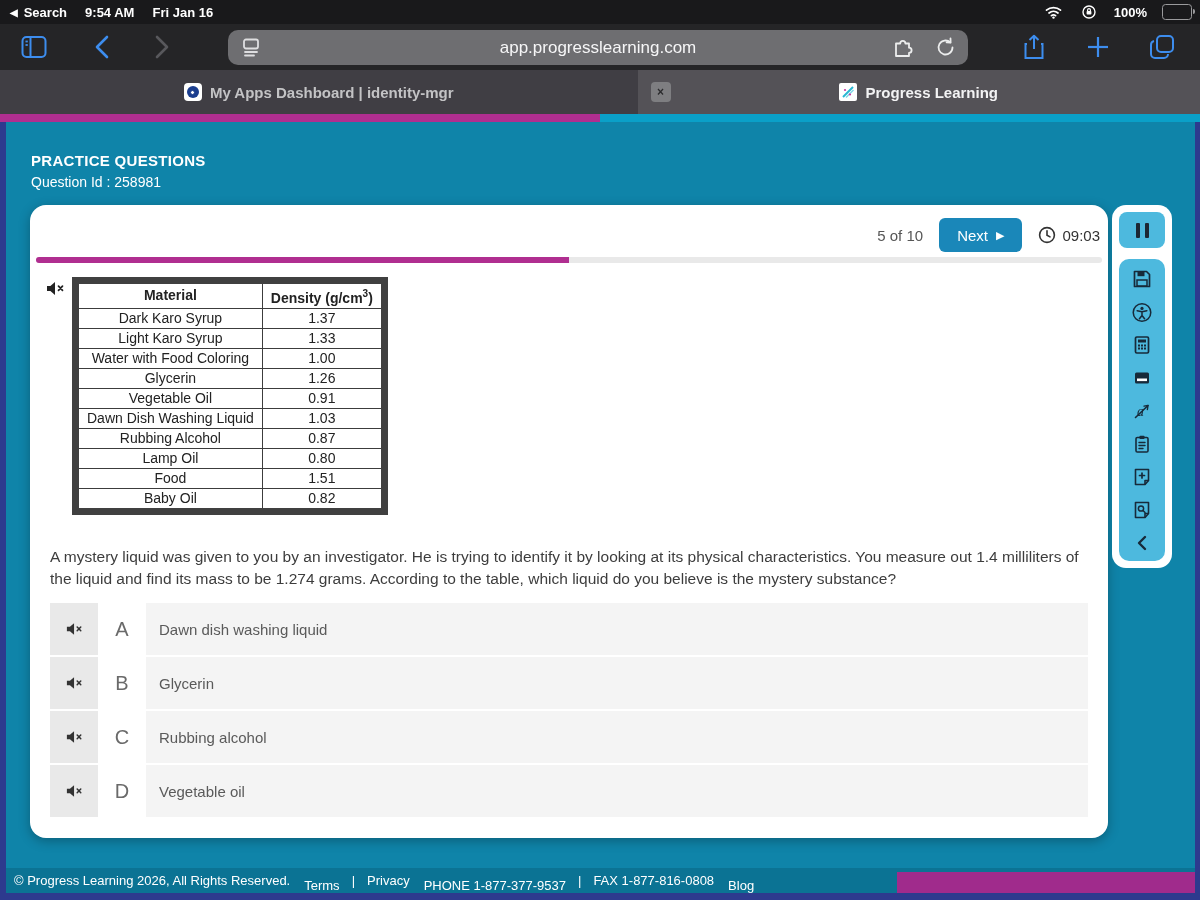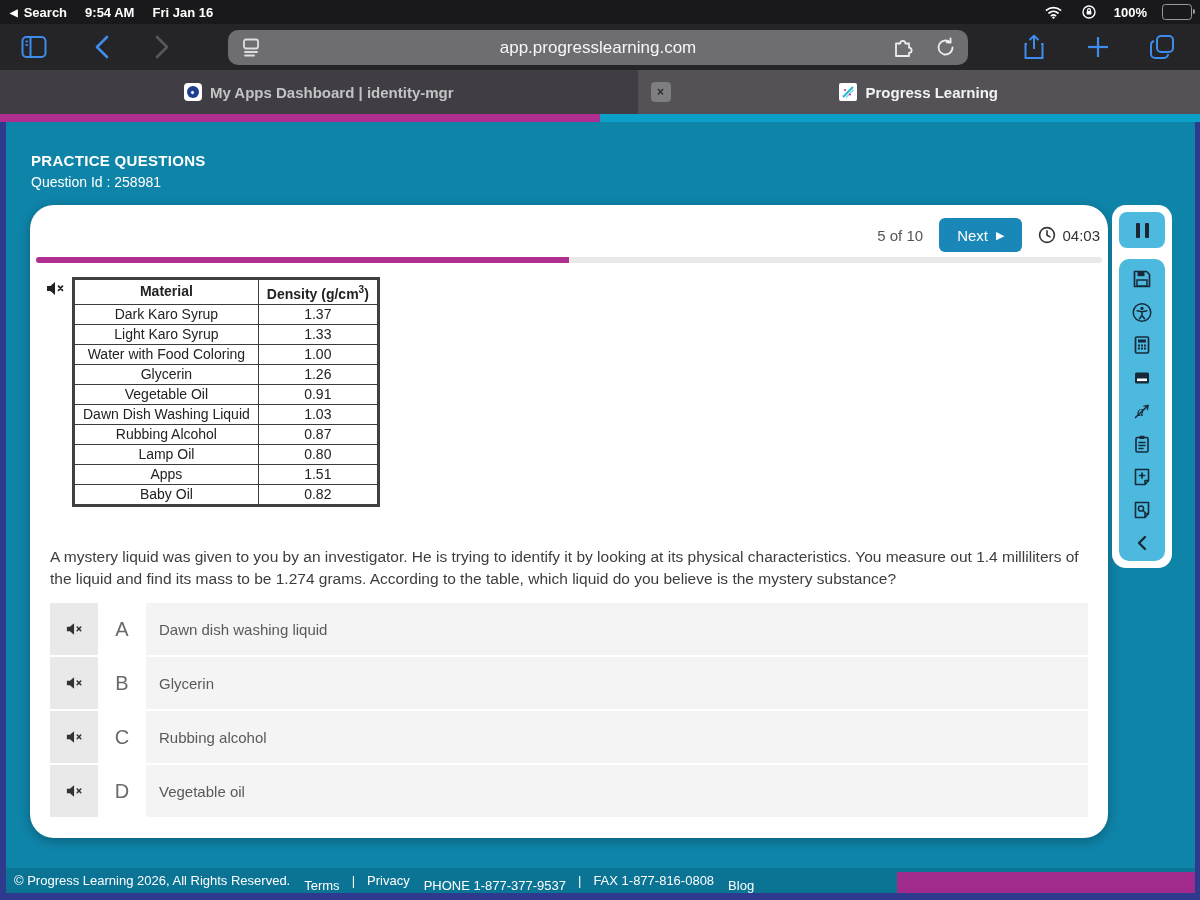--- a/index.html
+++ b/index.html
@@ -43,36 +43,36 @@
   .top-strip .fill{height:100%;width:600px;background:#b02e90;}
 
   
   .page{position:absolute;top:122px;left:0;right:0;bottom:0;background:#0f84a9;
     border-left:6px solid #2d3a8e;border-right:5px solid #2d3a8e;box-sizing:border-box;}
   .page-title{position:absolute;left:25px;top:30px;color:#fff;font-size:15px;font-weight:700;letter-spacing:.3px;}
   .page-qid{position:absolute;left:25px;top:52px;color:#fff;font-size:14px;}
   .bottom-strip{position:absolute;left:0;right:0;bottom:0;height:7px;background:#2d3a8e;}
 
   
-  .card{position:absolute;left:24px;top:83px;width:1078px;height:633px;background:#fff;border-radius:24px;
+  .card{position:absolute;left:24px;top:83px;width:1078px;height:633px;background:#fff;border-radius:16px;
     box-shadow:0 3px 12px rgba(0,0,0,.28);}
   .quiz-topbar{position:absolute;top:13px;right:8px;display:flex;align-items:center;gap:16px;height:34px;}
   .counter{color:#565656;font-size:15px;}
   .next-btn{background:#1a87b9;color:#fff;border:none;border-radius:6px;height:34px;padding:0 18px;
     font-size:15px;font-family:"Liberation Sans",sans-serif;display:flex;align-items:center;gap:8px;}
   .next-btn .arrow{font-size:11px;}
   .timer-wrap{display:flex;align-items:center;gap:6px;color:#333;font-size:15px;}
   .progress-line{position:absolute;left:6px;right:6px;top:52px;height:6px;background:#e9e9e9;border-radius:3px;overflow:hidden;}
   .progress-fill{height:100%;width:50%;background:#b02e90;}
 
   
   .tbl-speaker{position:absolute;left:16px;top:76px;}
   table.density{position:absolute;left:42px;top:72px;border-collapse:collapse;font-size:14px;color:#222;}
   table.density th,table.density td{border:1px solid #3c3c3c;text-align:center;padding:0 8px;height:19px;line-height:19px;}
-  table.density{border:3px solid #404040;}
+  table.density{border:7px solid #404040;}
   table.density th{font-weight:700;}
   table.density td.mat{min-width:158px;}
   table.density td.den,table.density th.den{min-width:100px;}
   sup{font-size:10px;}
 
   .question{position:absolute;left:20px;top:341px;width:1044px;font-size:15.5px;color:#3d3d3d;line-height:22px;}
 
   
   .options{position:absolute;left:20px;top:398px;width:1038px;}
   .option{display:flex;height:52px;margin-bottom:2px;}
@@ -231,21 +231,21 @@
         <span>Next</span>
           <span class="arrow">▶</span>
       </button>
       <span class="timer-wrap">
         <span>
           <svg width="18" height="18" viewBox="0 0 18 18">
               <circle cx="9" cy="9" r="7.4" fill="none" stroke="#333" stroke-width="1.6"></circle>
               <path d="M9 4.8v4.4l3 1.7" fill="none" stroke="#333" stroke-width="1.6" stroke-linecap="round"></path>
             </svg>
         </span>
-        <span>04:03</span>
+        <span>09:03</span>
       </span>
     </div>
 
     <div class="progress-line">
       <div class="progress-fill"></div>
     </div>
 
     <span class="tbl-speaker">
       <svg width="19" height="15" viewBox="0 0 19 15">
           <path d="M1 5h3.4L9 1v13L4.4 10H1z" fill="#222"></path>
@@ -286,21 +286,21 @@
           </tr>
         <tr>
             <td class="mat">Rubbing Alcohol</td>
             <td class="den">0.87</td>
           </tr>
         <tr>
             <td class="mat">Lamp Oil</td>
             <td class="den">0.80</td>
           </tr>
         <tr>
-            <td class="mat">Apps</td>
+            <td class="mat">Food</td>
             <td class="den">1.51</td>
           </tr>
         <tr>
             <td class="mat">Baby Oil</td>
             <td class="den">0.82</td>
           </tr>
       </tbody>
     </table>
 
     <div class="question">A mystery liquid was given to you by an investigator. He is trying to identify it by looking at its physical characteristics. You measure out 1.4 milliliters of the liquid and find its mass to be 1.274 grams. According to the table, which liquid do you believe is the mystery substance?</div>

